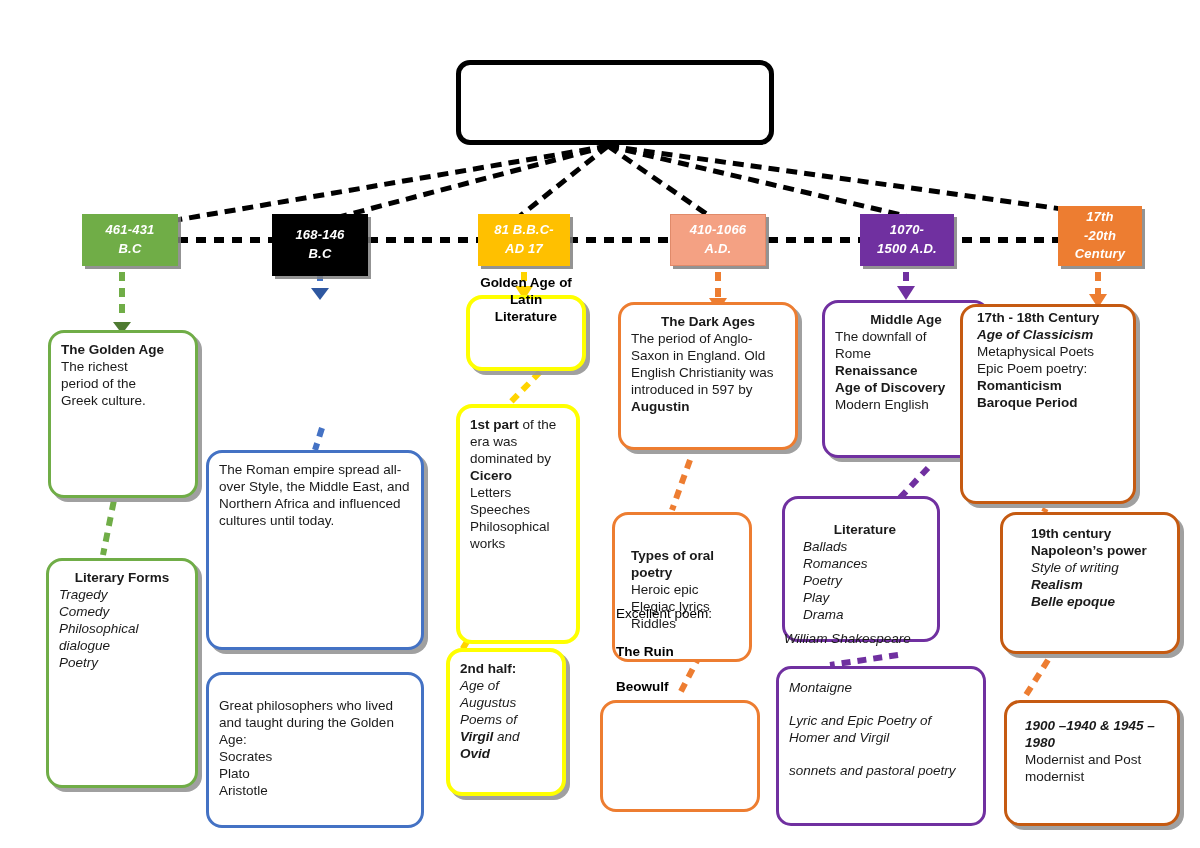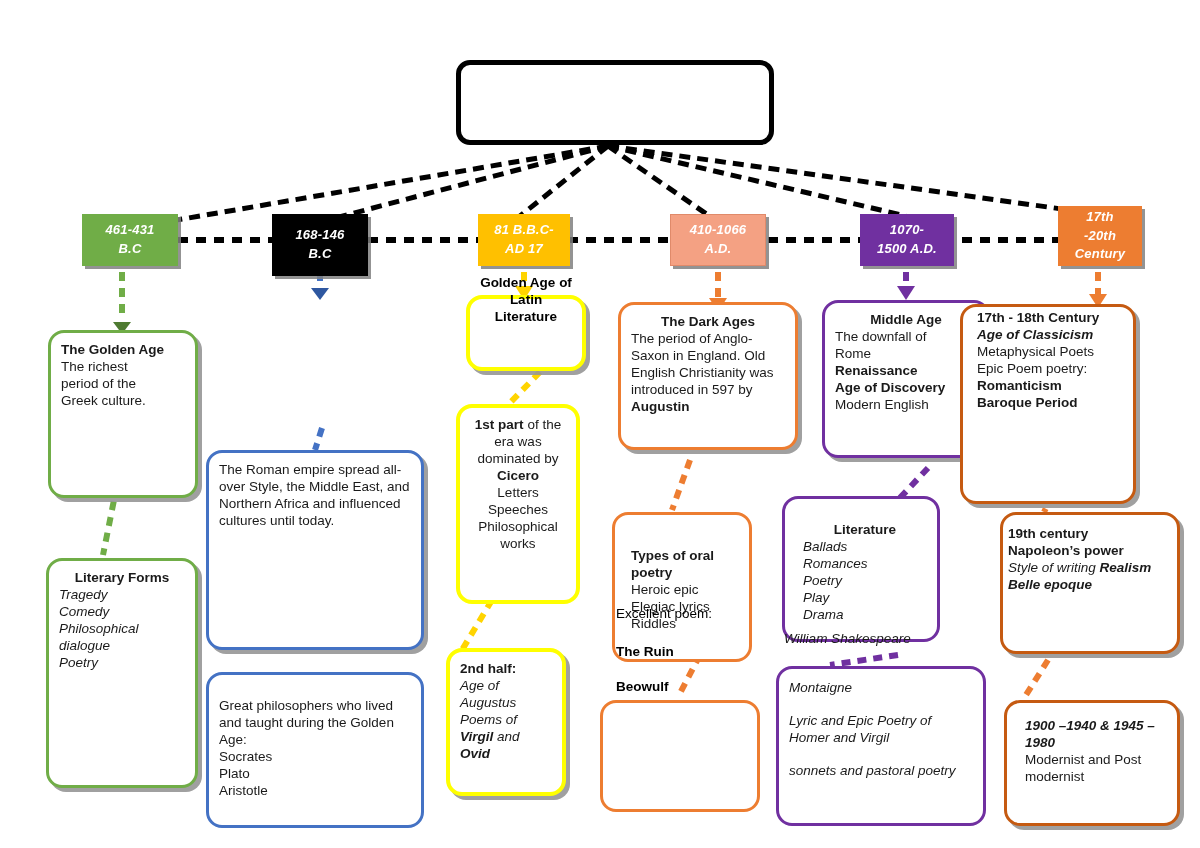--- a/index.html
+++ b/index.html
@@ -196,21 +196,21 @@
     <span class="n">Great philosophers who lived and taught during the Golden Age:</span>
     <span class="n">Socrates</span>
     <span class="n">Plato</span>
     <span class="n">Aristotle</span>
   </div>
 
   <div class="card" style="left:466px;top:295px;width:120px;height:76px;border-color:#FFFF00;border-width:4px;">
     <span></span>
   </div>
 
-  <div class="card noshadow" style="left:456px;top:404px;width:124px;height:200px;border-color:#FFFF00;border-width:4px;text-align:center;">
+  <div class="card noshadow" style="left:456px;top:404px;width:124px;height:240px;border-color:#FFFF00;border-width:4px;">
     <span class="n">
       <b>1st part</b><span> of the era was dominated by</span>
     </span>
     <span class="ttl">Cicero</span>
     <span class="n">Letters</span>
     <span class="n">Speeches</span>
     <span class="n">Philosophical</span>
     <span class="n">works</span>
   </div>
 
@@ -254,36 +254,36 @@
 
   <div class="card noshadow" style="left:782px;top:496px;width:158px;height:146px;border-color:#7030A0;padding-top:22px;padding-left:18px;">
     <span class="ttl ctr">Literature</span>
     <span class="it">Ballads</span>
     <span class="it">Romances</span>
     <span class="it">Poetry</span>
     <span class="it">Play</span>
     <span class="it">Drama</span>
   </div>
 
-  <div class="card noshadow" style="left:776px;top:666px;width:210px;height:160px;border-color:#7030A0;padding-top:10px;">
+  <div class="card noshadow" style="left:776px;top:666px;width:210px;height:160px;border-color:#7030A0;padding-top:10px;border-radius:15px;">
     <span class="it">Montaigne</span>
     <span class="it" style="margin-top:16px;">Lyric and Epic Poetry of Homer and Virgil</span>
     <span class="it" style="margin-top:16px;">sonnets and pastoral poetry</span>
   </div>
 
   <div class="card" style="left:960px;top:304px;width:176px;height:200px;border-color:#C55A11;padding-left:14px;padding-top:2px;">
     <span class="ttl">17th - 18th Century</span>
     <span class="bi n">Age of Classicism</span>
     <span class="n">Metaphysical Poets</span>
     <span class="n">Epic Poem poetry:</span>
     <span class="ttl">Romanticism</span>
     <span class="ttl">Baroque Period</span>
   </div>
 
-  <div class="card" style="left:1000px;top:512px;width:180px;height:142px;border-color:#C55A11;padding-left:5px;padding-top:10px;">
+  <div class="card" style="left:1000px;top:512px;width:180px;height:142px;border-color:#C55A11;padding-left:28px;padding-top:10px;">
     <span class="ttl">19th century</span>
     <span class="ttl">Napoleon’s power</span>
     <span class="n"><span class="it" style="display:inline">Style of writing </span><span class="bi">Realism</span></span>
     <span class="bi n">Belle epoque</span>
   </div>
 
   <div class="card" style="left:1004px;top:700px;width:176px;height:126px;border-color:#C55A11;padding-left:18px;padding-top:14px;">
     <span class="bi n">1900 –1940 &amp; 1945 – 1980</span>
     <span class="n">Modernist and Post modernist</span>
   </div>

